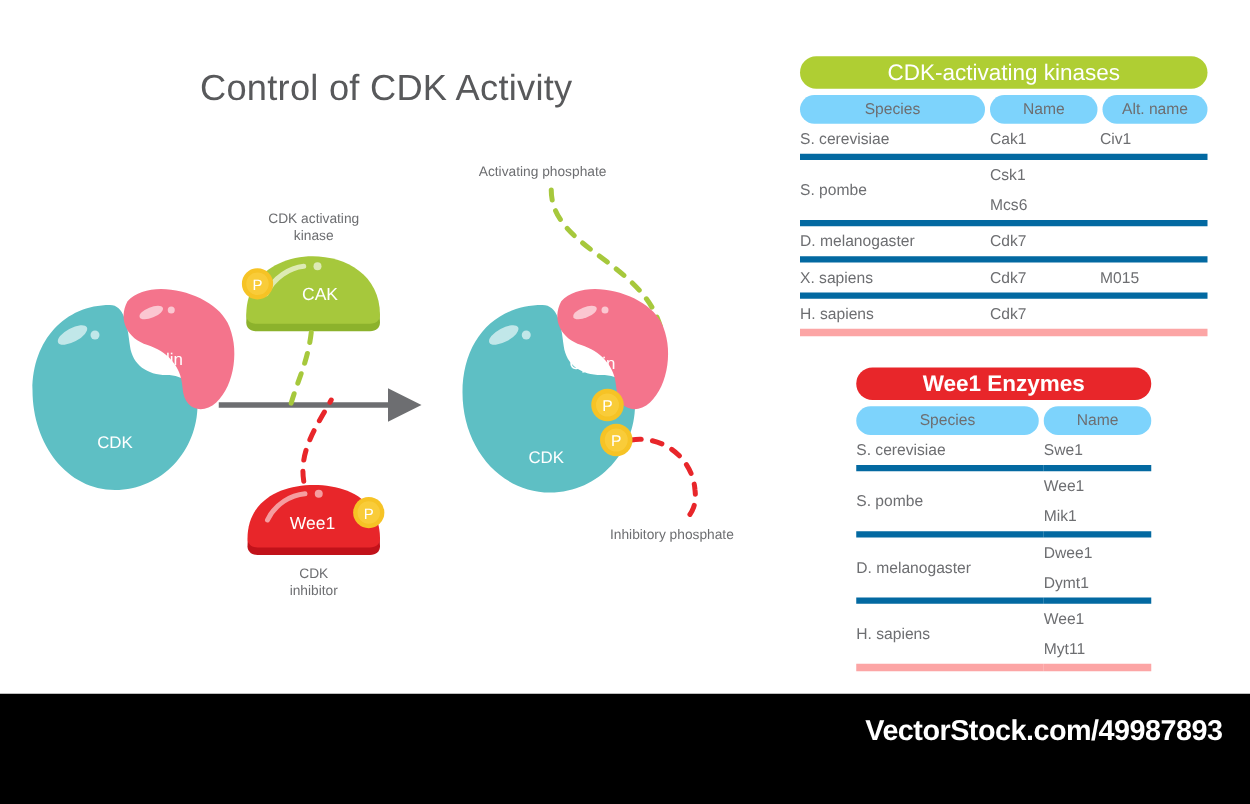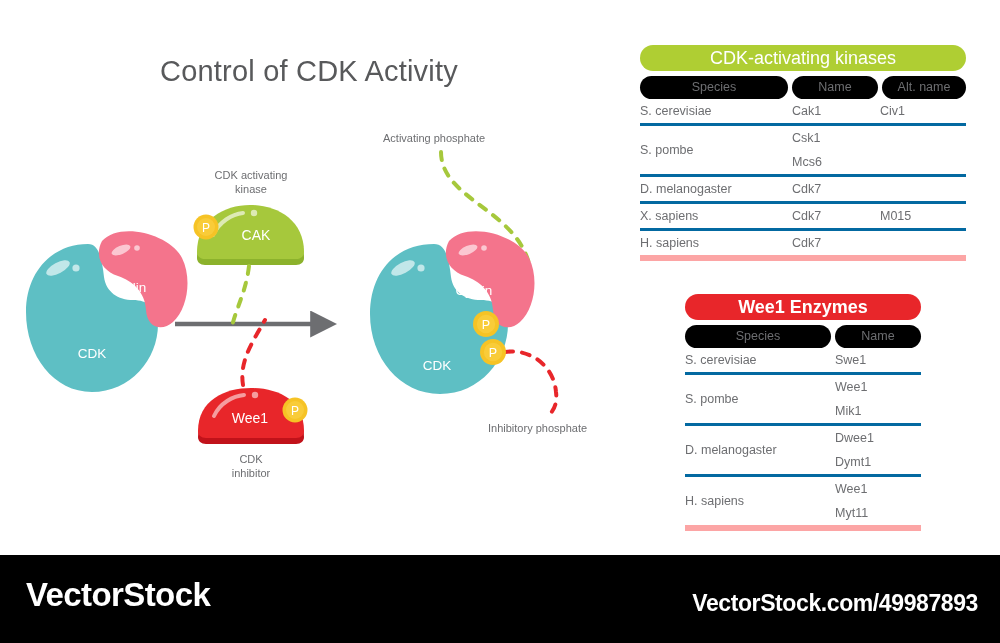--- a/index.html
+++ b/index.html
@@ -90,21 +90,21 @@
   }
   #banner-cak { background: #afce33; }
   #banner-wee1 { background: #e8262a; font-weight: 700; }
 
   .col-head-row {
     display: flex;
     margin-top: 5px;
     gap: 4px;
   }
   .col-head {
-    background: #000000;
+    background: #7dd3fc;
     border-radius: 13px;
     height: 23px;
     line-height: 23px;
     text-align: center;
     color: #6d6e71;
     font-size: 12.5px;
   }
   #table-cak .col-head.c-species { width: 148px; }
   #table-cak .col-head.c-name    { width: 86px; }
   #table-cak .col-head.c-alt     { width: 84px; }
@@ -114,21 +114,21 @@
   .data-table {
     width: 100%;
     border-collapse: collapse;
     margin-top: 0px;
   }
   .data-table td {
     color: #6d6e71;
     font-size: 12.5px;
     vertical-align: middle;
     padding: 0;
-    border-bottom: 3px solid #0369a1;
+    border-bottom: 5px solid #0369a1;
   }
   .data-table tr:last-child td { border-bottom: 6px solid #fca5a5; }
   .cell-species { padding-left: 4px; }
   .cell-name { }
   .cell-alt { padding-left: 16px; }
 
   .names-stack {
     display: flex;
     flex-direction: column;
     justify-content: center;
@@ -152,21 +152,21 @@
     top: 21px;
     color: #ffffff;
     font-size: 33px;
     font-weight: 700;
     letter-spacing: -0.6px;
     font-family: "Liberation Sans", sans-serif;
   }
   #footer-url {
     position: absolute;
     right: 22px;
-    top: 35px;
+    top: 16px;
     color: #ffffff;
     font-size: 23px;
     font-weight: 700;
     letter-spacing: -0.4px;
     font-family: "Liberation Sans", sans-serif;
   }
 </style>
 </head>
 <body>
 
@@ -405,17 +405,16 @@
               <div class="name-line">Wee1</div>
               <div class="name-line">Myt11</div>
             </div>
           </td>
         </tr>
       </tbody>
     </table>
   </div>
 
   <div id="footer">
-    <div id="footer-logo">VectorStock</div>
     <div id="footer-url">VectorStock.com/49987893</div>
   </div>
 
 </div>
 
 </body></html>

